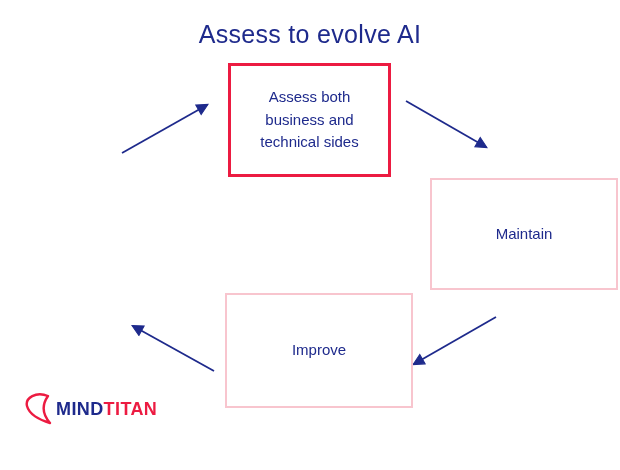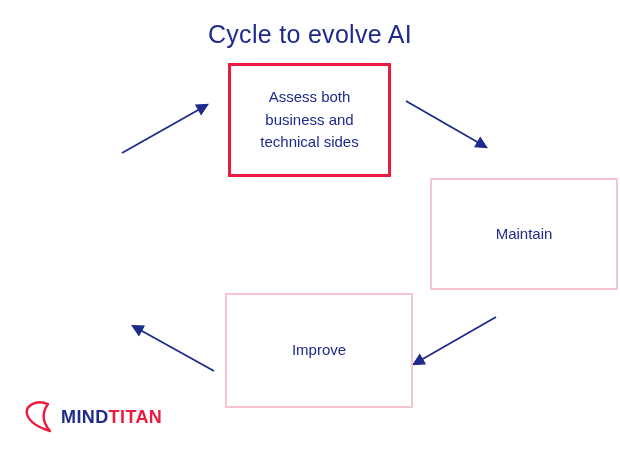--- a/index.html
+++ b/index.html
@@ -49,40 +49,39 @@
     position:absolute;
     left:0;top:0;
     pointer-events:none;
   }
   #arrows line{
     stroke:var(--navy);
     stroke-width:1.8;
   }
   .logo{
     position:absolute;
-    left:22px;top:400px;
+    left:22px;top:392px;
     display:flex;
     align-items:center;
-    gap:5px;
   }
   .logo-text{
     font-size:18px;
     font-weight:600;
     letter-spacing:0.4px;
     white-space:nowrap;
   }
   .logo-text .mind{ color:var(--navy); }
   .logo-text .titan{ color:var(--red); }
 </style>
 </head>
 <body>
 
 <div id="canvas">
 
-  <div class="title">Cycle to evolve AI</div>
+  <div class="title">Assess to evolve AI</div>
 
   <svg id="arrows" width="620" height="470" viewBox="0 0 620 470">
     <defs>
       <marker id="ah" viewBox="0 0 12 12" refX="10" refY="6" markerWidth="13" markerHeight="13" markerUnits="userSpaceOnUse" orient="auto">
         <path d="M1,1 L11,6 L1,11 Z" fill="var(--navy)" stroke="var(--navy)"></path>
       </marker>
     </defs>
     <g>
       <line x1="122" y1="153" x2="207" y2="105" marker-end="url(#ah)"></line>
     </g>

